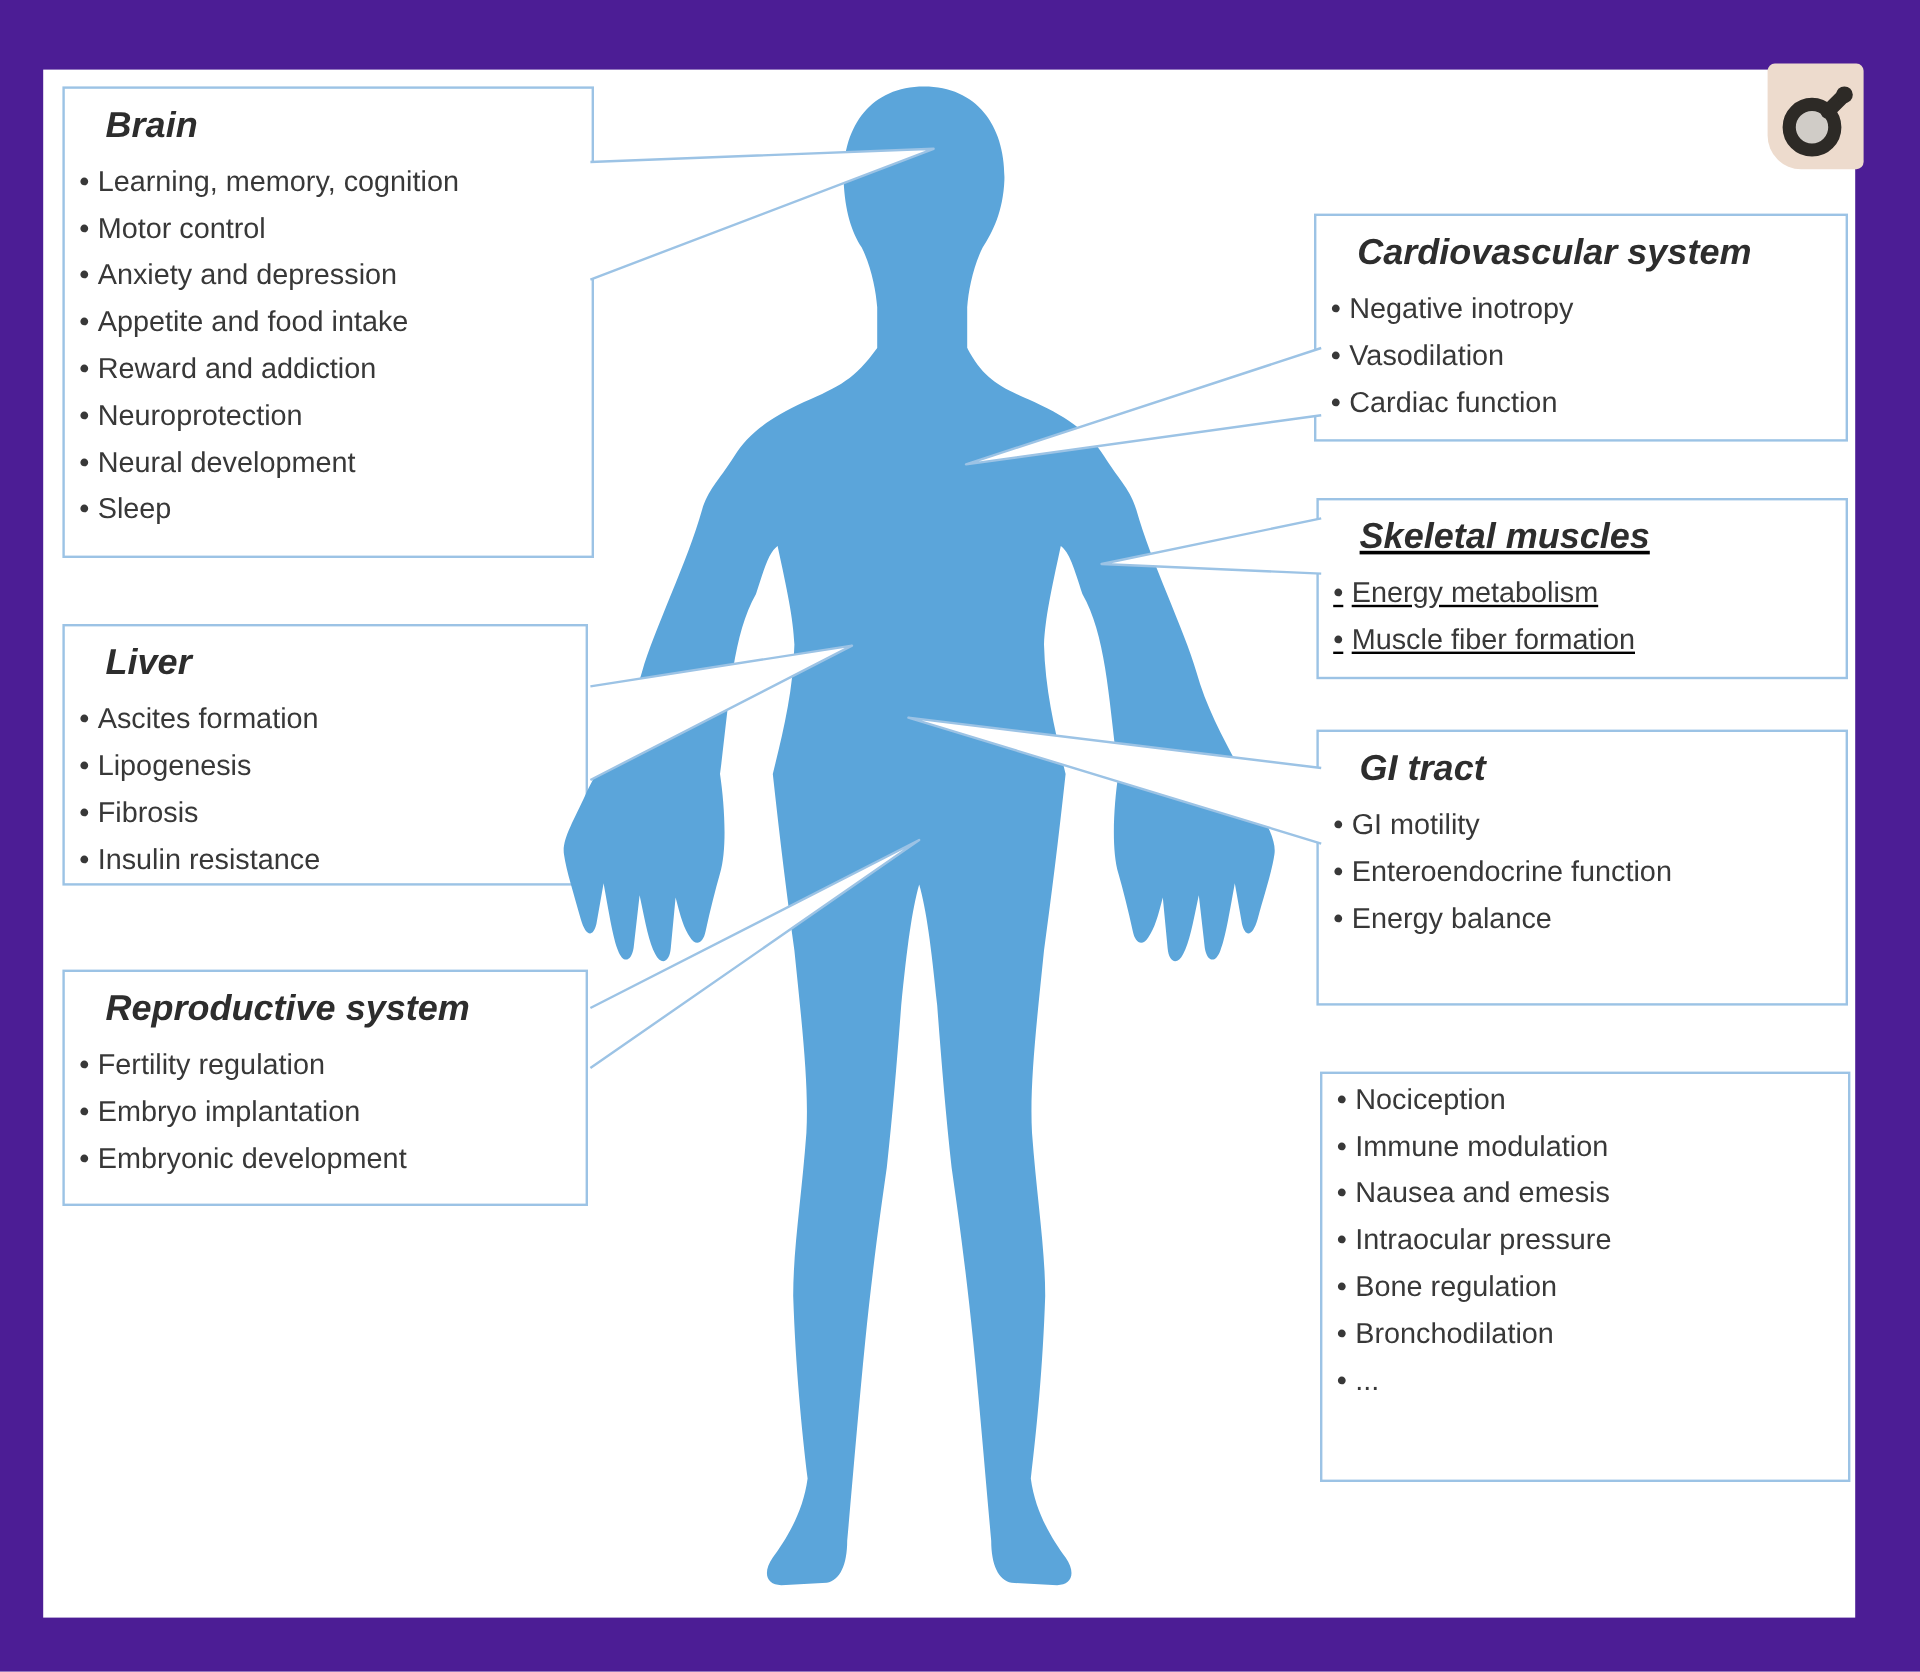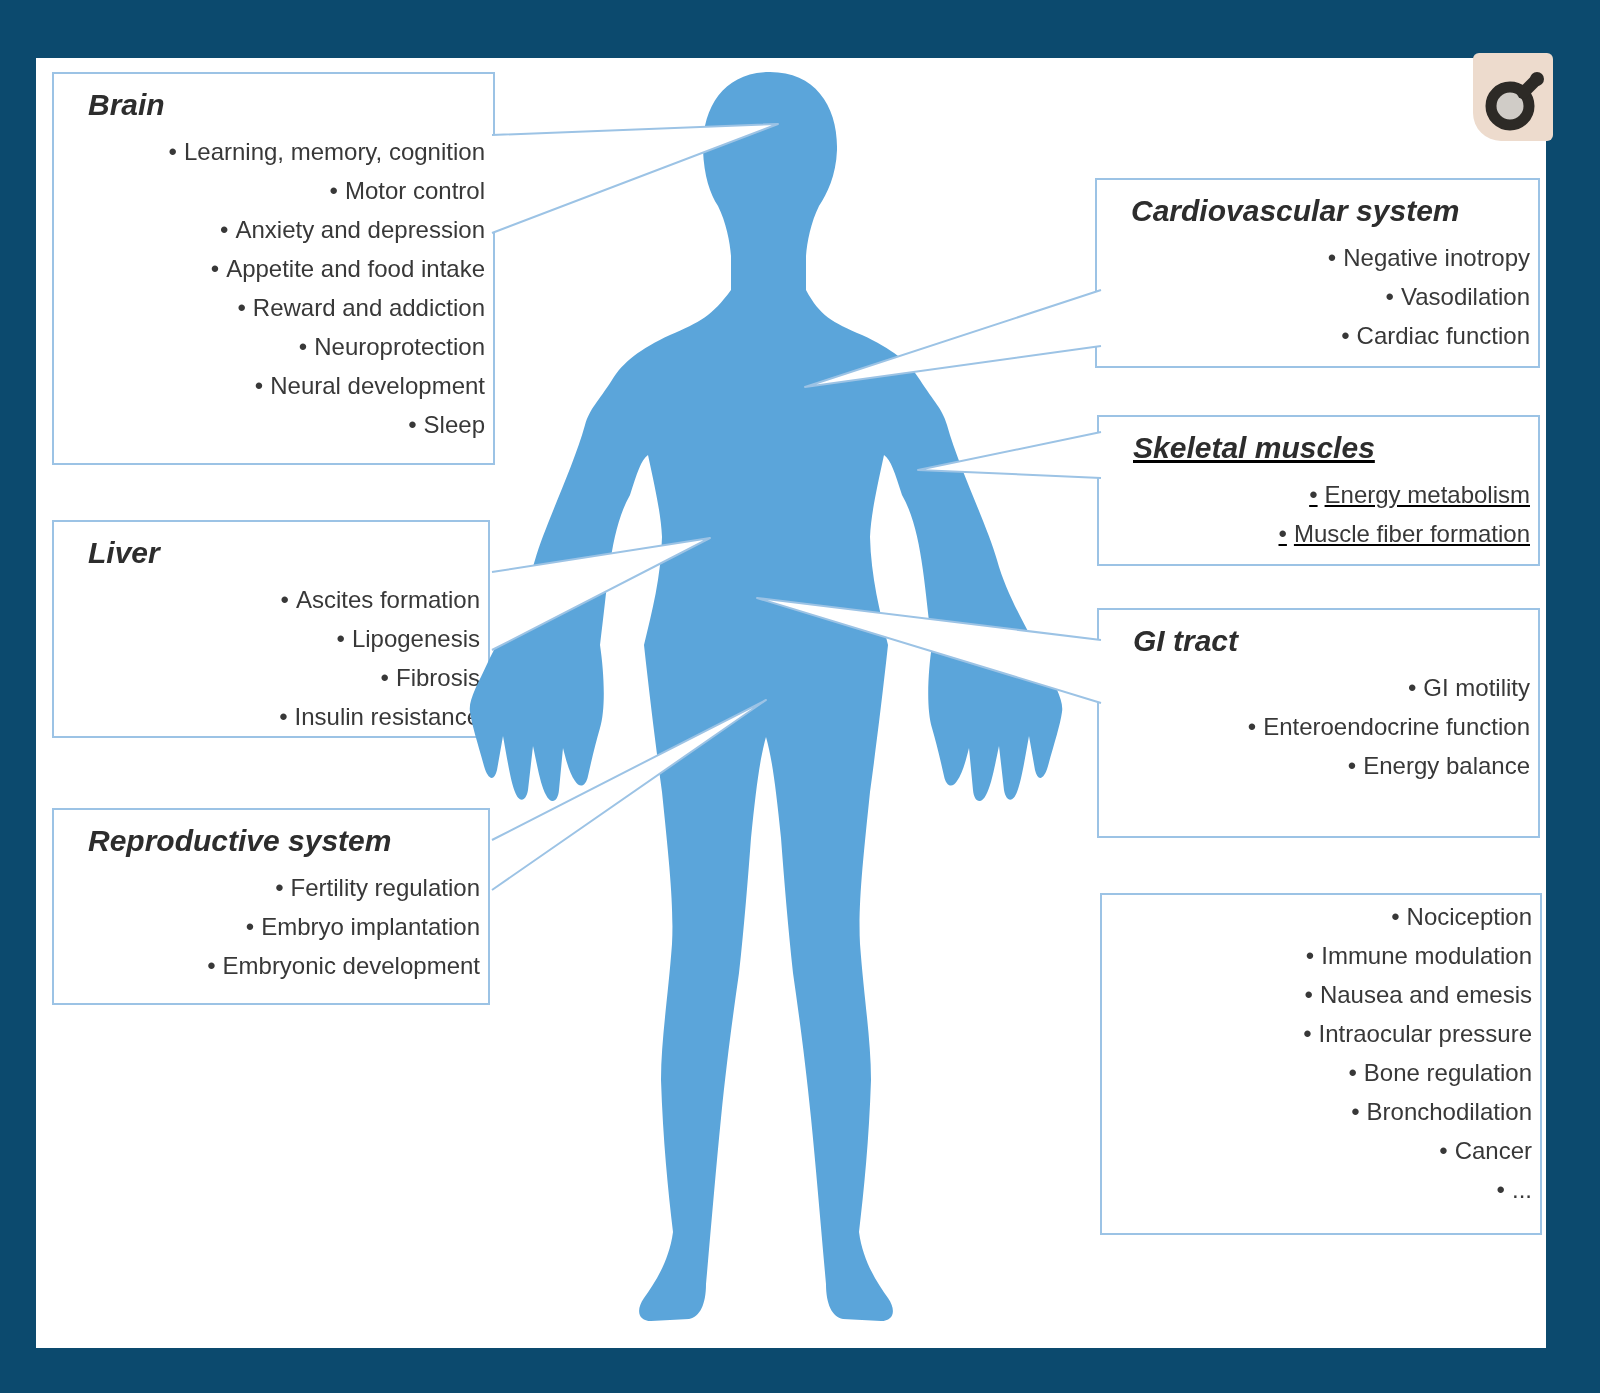--- a/index.html
+++ b/index.html
@@ -1,20 +1,20 @@
 <!DOCTYPE html>
 <html><head>
 <meta charset="utf-8">
 <style>
   html, body { margin: 0; padding: 0; }
   #canvas {
     position: relative;
     width: 1600px;
     height: 1393px;
-    background: #0c4a6e;
+    background: #4c1d95;
     font-family: "Liberation Sans", sans-serif;
     overflow: hidden;
   }
   #panel {
     position: absolute;
     left: 36px; top: 58px;
     width: 1510px; height: 1290px;
     background: #ffffff;
   }
   #figure-overlay {
@@ -37,21 +37,21 @@
     font-size: 30px;
     line-height: 54px;
     font-style: italic;
     font-weight: 600;
     color: #2d2d2d;
     white-space: nowrap;
   }
   .callout-box h2:empty { display: none; }
   .callout-box ul {
     list-style: none;
-    margin: 0; padding: 0; text-align: right;
+    margin: 0; padding: 0;
   }
   .callout-box li {
     font-size: 24px;
     line-height: 39px;
     color: #383838;
     white-space: nowrap;
   }
   .callout-box li::before {
     content: "\2022";
     margin-right: 7px;
@@ -135,21 +135,20 @@
 
   <div class="callout-box" id="box-misc" style="left:1100px; top:893px; width:442px; height:342px;">
 
     <ul>
         <li>Nociception</li>
         <li>Immune modulation</li>
         <li>Nausea and emesis</li>
         <li>Intraocular pressure</li>
         <li>Bone regulation</li>
         <li>Bronchodilation</li>
-        <li>Cancer</li>
         <li>...</li>
       </ul>
   </div>
 
   <svg id="figure-overlay" viewBox="0 0 1600 1393" xmlns="http://www.w3.org/2000/svg">
 
     <path fill="#5ba5da" d="M 770 72
          C 725 72 702 106 703 150
          C 704 176 710 194 718 206
          C 726 222 730 242 731 256

